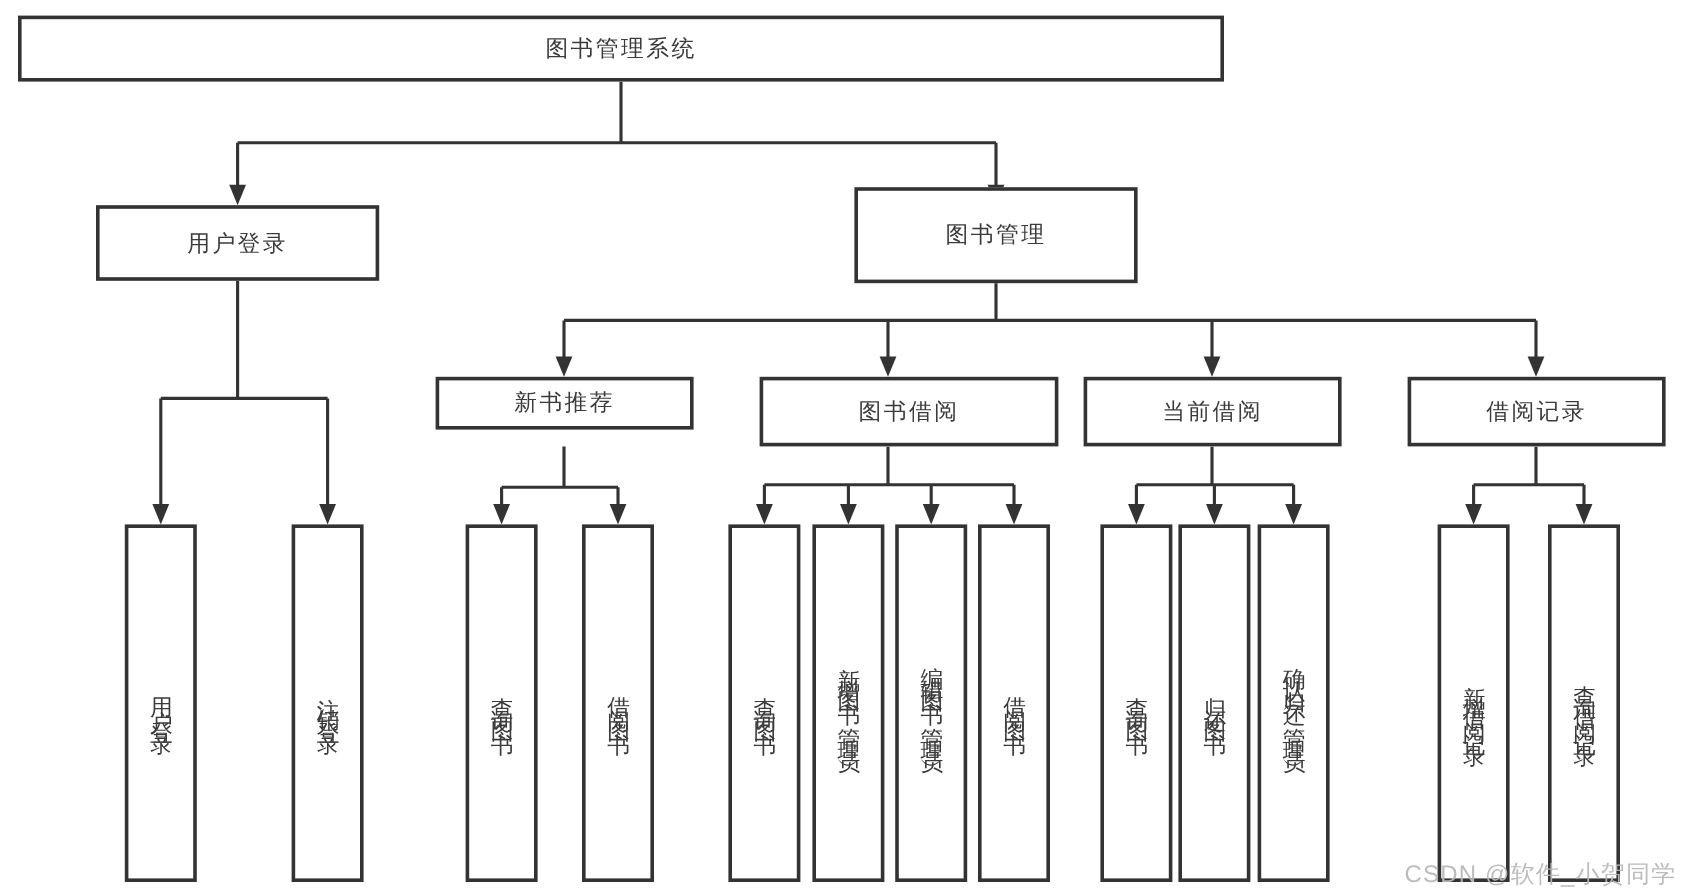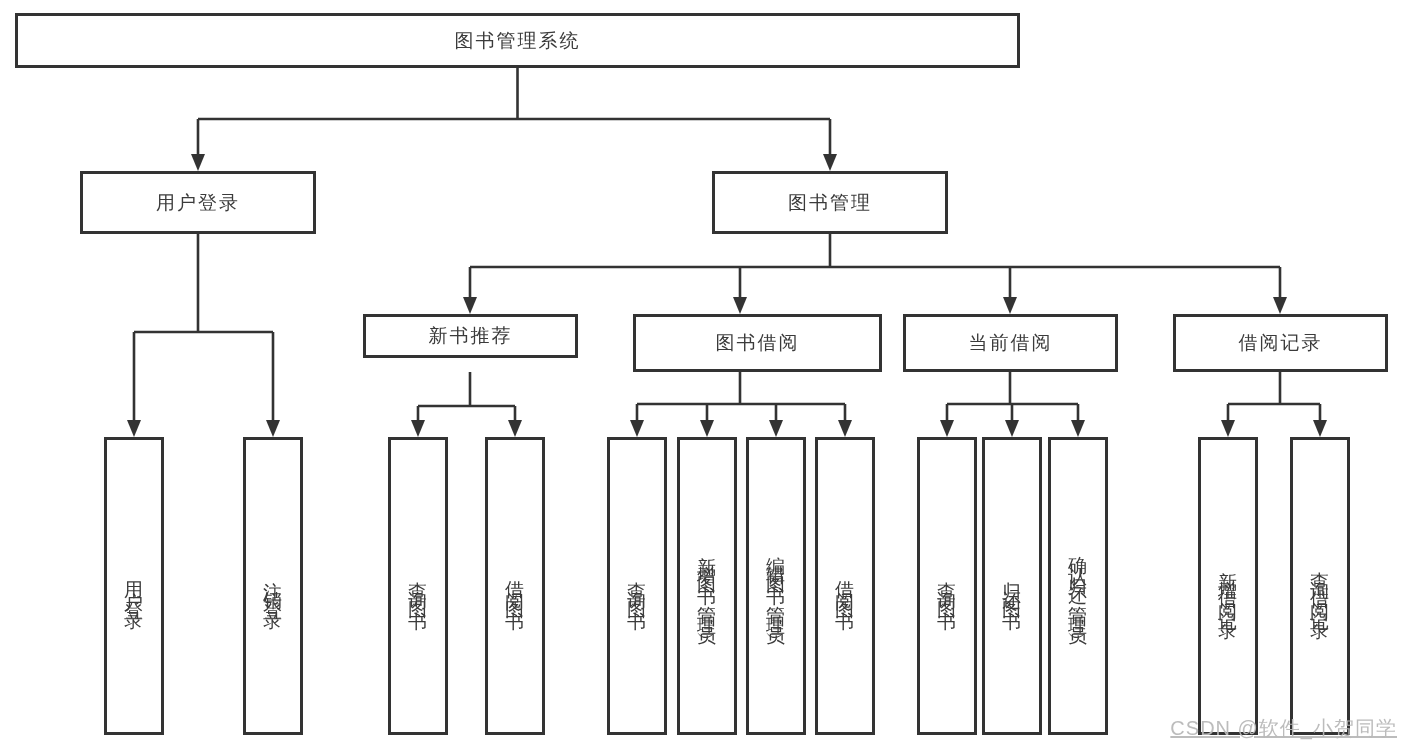--- a/index.html
+++ b/index.html
@@ -36,21 +36,20 @@
   }
   #watermark{
     position:absolute;
     right:8px;
     top:715px;
     z-index:2;
     font-size:20px;
     color:rgba(184,184,184,0.95);
     letter-spacing:1px;
     white-space:nowrap;
-    text-decoration:underline;
   }
 </style>
 </head>
 <body>
 
 <div id="canvas">
 
   <svg id="connectors" width="1405" height="747" aria-hidden="true">
     <g stroke="#333333" stroke-width="2.6" fill="none">
 
@@ -94,21 +93,21 @@
     </g>
   </svg>
 
   <div class="box" style="left:15px;top:13px;width:1005px;height:55px">
     <span class="lbl">图书管理系统</span>
   </div>
 
   <div class="box" style="left:80px;top:171px;width:236px;height:63px">
     <span class="lbl">用户登录</span>
   </div>
-  <div class="box" style="left:712px;top:171px;width:236px;height:63px">
+  <div class="box" style="left:712px;top:156px;width:236px;height:80px">
     <span class="lbl">图书管理</span>
   </div>
 
   <div class="box" style="left:363px;top:314px;width:215px;height:44px">
     <span class="lbl">新书推荐</span>
   </div>
   <div class="box" style="left:633px;top:314px;width:249px;height:58px">
     <span class="lbl">图书借阅</span>
   </div>
   <div class="box" style="left:903px;top:314px;width:215px;height:58px">

